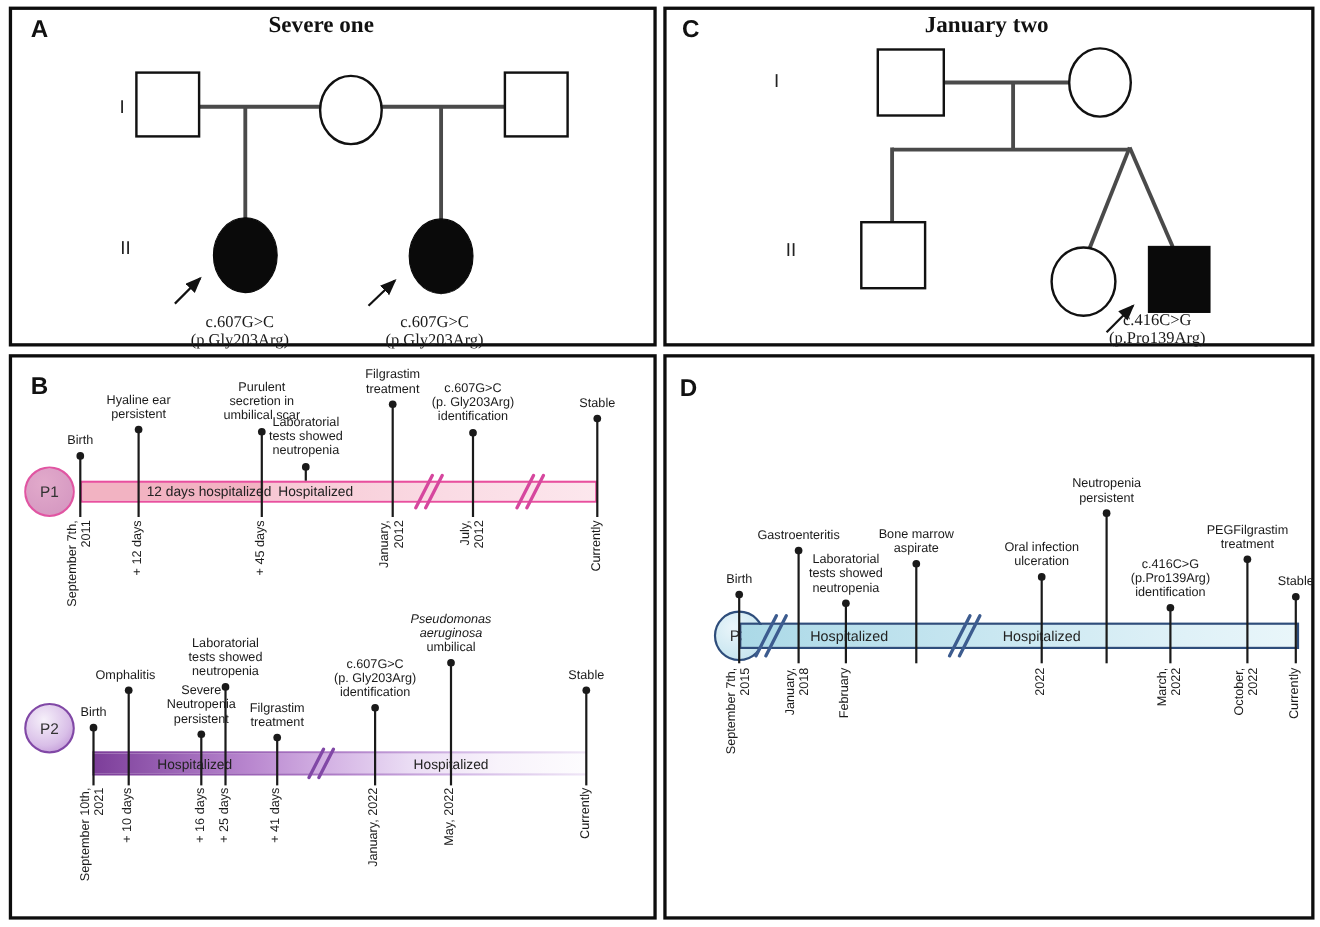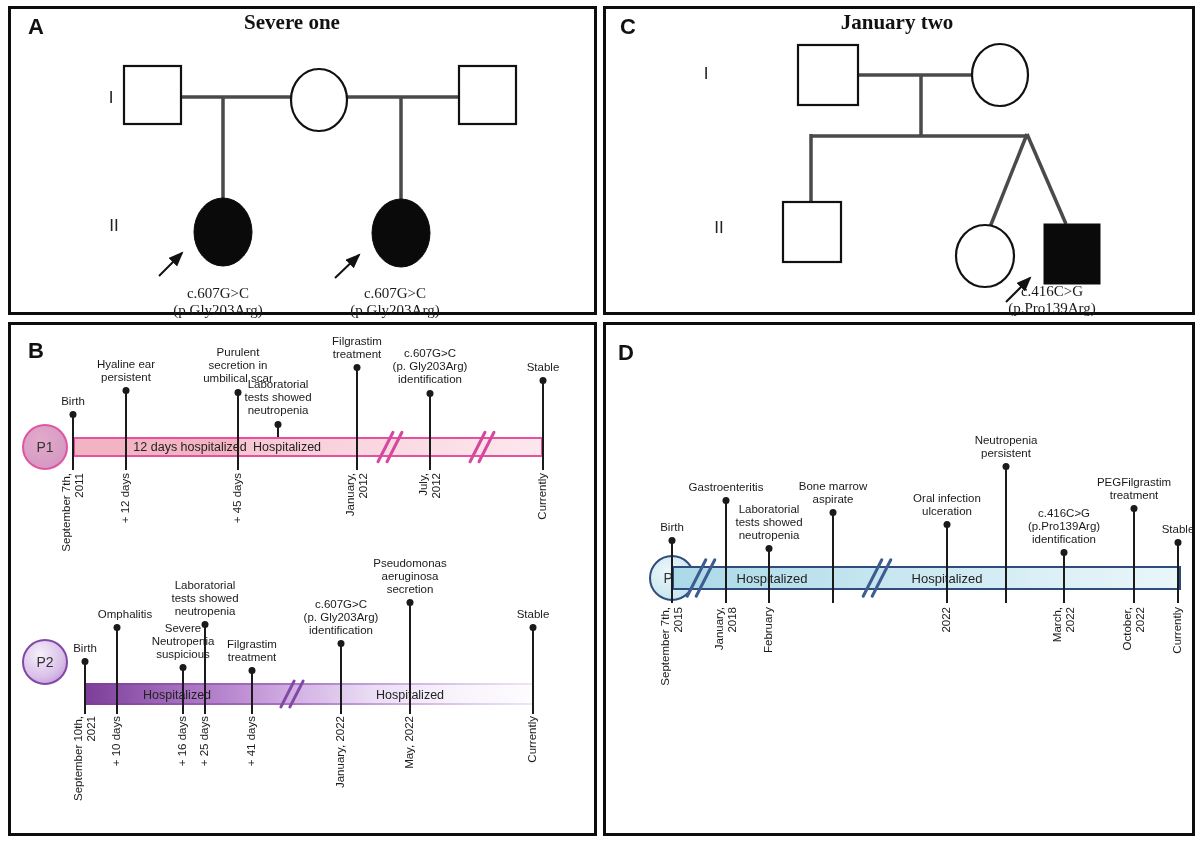--- a/index.html
+++ b/index.html
@@ -33,21 +33,21 @@
   .brk{position:absolute;width:6px;}
   .brk i{position:absolute;top:0;bottom:0;width:3px;border-radius:2px;transform:rotate(27deg);display:block;}
   .brk i:first-child{left:-4px;} .brk i:last-child{left:5px;}
   .brk.pink i{background:#d6479e;} .brk.purple i{background:#8148a6;} .brk.blue i{background:#3d5c8f;}
   .pc{position:absolute;width:46px;height:46px;border-radius:50%;box-sizing:border-box;
       display:flex;align-items:center;justify-content:center;
       font:14px "Liberation Sans",sans-serif;color:#333;}
   .pc1{border:2.5px solid #e055a2;background:radial-gradient(circle at 38% 32%,#e2aacb,#d294bf);}
   .pc2{border:2.5px solid #8148a6;background:radial-gradient(circle at 38% 32%,#f6f0fa,#d9bfe8 60%,#b687cf);}
   .pc3{border:2.5px solid #2e4d7b;background:radial-gradient(circle at 38% 32%,#eaf5fa,#cfe9f2 60%,#bfe0ed);}
-  .it{text-align:center;}
+  .it{font-style:italic;text-align:center;}
 </style>
 </head>
 <body>
 
 <div id="fig">
 
   <div class="panel" style="left:8px;top:6px;width:589px;height:309px"></div>
   <div class="panel" style="left:603px;top:6px;width:592px;height:309px"></div>
   <div class="panel" style="left:8px;top:322px;width:589px;height:514px"></div>
   <div class="panel" style="left:603px;top:322px;width:592px;height:514px"></div>
@@ -177,27 +177,27 @@
       <i></i>
       <i></i>
     </div>
 
   <div class="stem" style="left:85px;top:661px;height:53px"></div>
   <div class="evl" style="left:85px;top:642px">Birth</div>
   <div class="dtl" style="left:72px;top:866px">September 10th,
 2021</div>
 
   <div class="stem" style="left:117px;top:627px;height:87px"></div>
-  <div class="evl" style="left:125px;top:608px">Omphalitis</div>
+  <div class="evl" style="left:114px;top:608px">Omphalitis</div>
   <div class="dtl" style="left:110px;top:866px">+ 10 days</div>
 
   <div class="stem" style="left:183px;top:667px;height:47px"></div>
   <div class="evl" style="left:183px;top:622px">Severe
 Neutropenia
-suspicious</div>
+persistent</div>
   <div class="dtl" style="left:176px;top:866px">+ 16 days</div>
 
   <div class="stem" style="left:205px;top:624px;height:90px"></div>
   <div class="evl" style="left:205px;top:579px">Laboratorial
 tests showed
 neutropenia</div>
   <div class="dtl" style="left:198px;top:866px">+ 25 days</div>
 
   <div class="stem" style="left:252px;top:670px;height:44px"></div>
   <div class="evl" style="left:252px;top:638px">Filgrastim
@@ -206,21 +206,21 @@
 
   <div class="stem" style="left:341px;top:643px;height:71px"></div>
   <div class="evl" style="left:341px;top:598px">c.607G&gt;C
 (p. Gly203Arg)
 identification</div>
   <div class="dtl" style="left:334px;top:866px">January, 2022</div>
 
   <div class="stem" style="left:410px;top:602px;height:112px"></div>
   <div class="evl" style="left:410px;top:557px"><span class="it">Pseudomonas
 aeruginosa
-</span><span>secretion</span></div>
+</span><span>umbilical</span></div>
   <div class="dtl" style="left:403px;top:866px">May, 2022</div>
 
   <div class="stem" style="left:533px;top:627px;height:87px"></div>
   <div class="evl" style="left:533px;top:608px">Stable</div>
   <div class="dtl" style="left:526px;top:866px">Currently</div>
 
   <div class="plet" style="left:618px;top:340px">D</div>
 
   <div class="pc pc3" style="left:649px;top:555px">P3</div>
   <div class="tbar bar3" style="left:672px;top:566px;width:509px;height:24px"></div>

